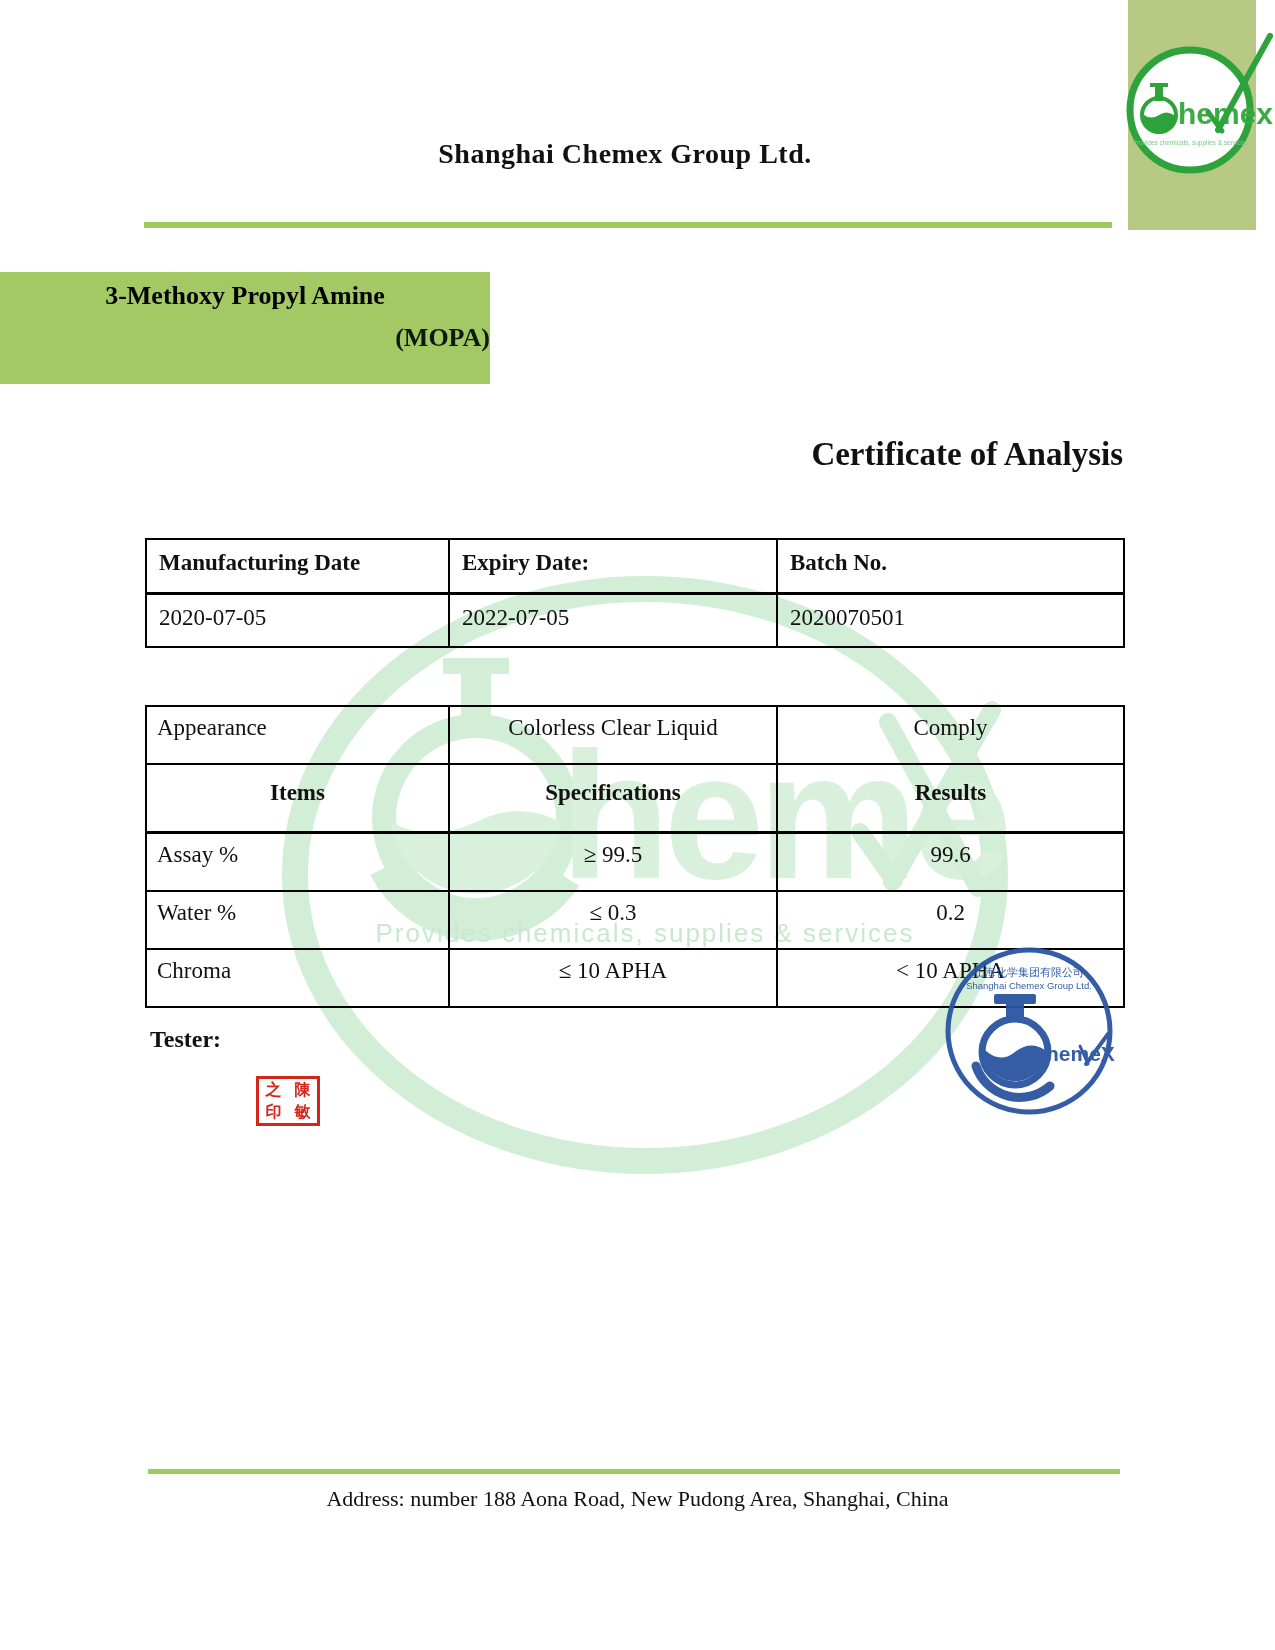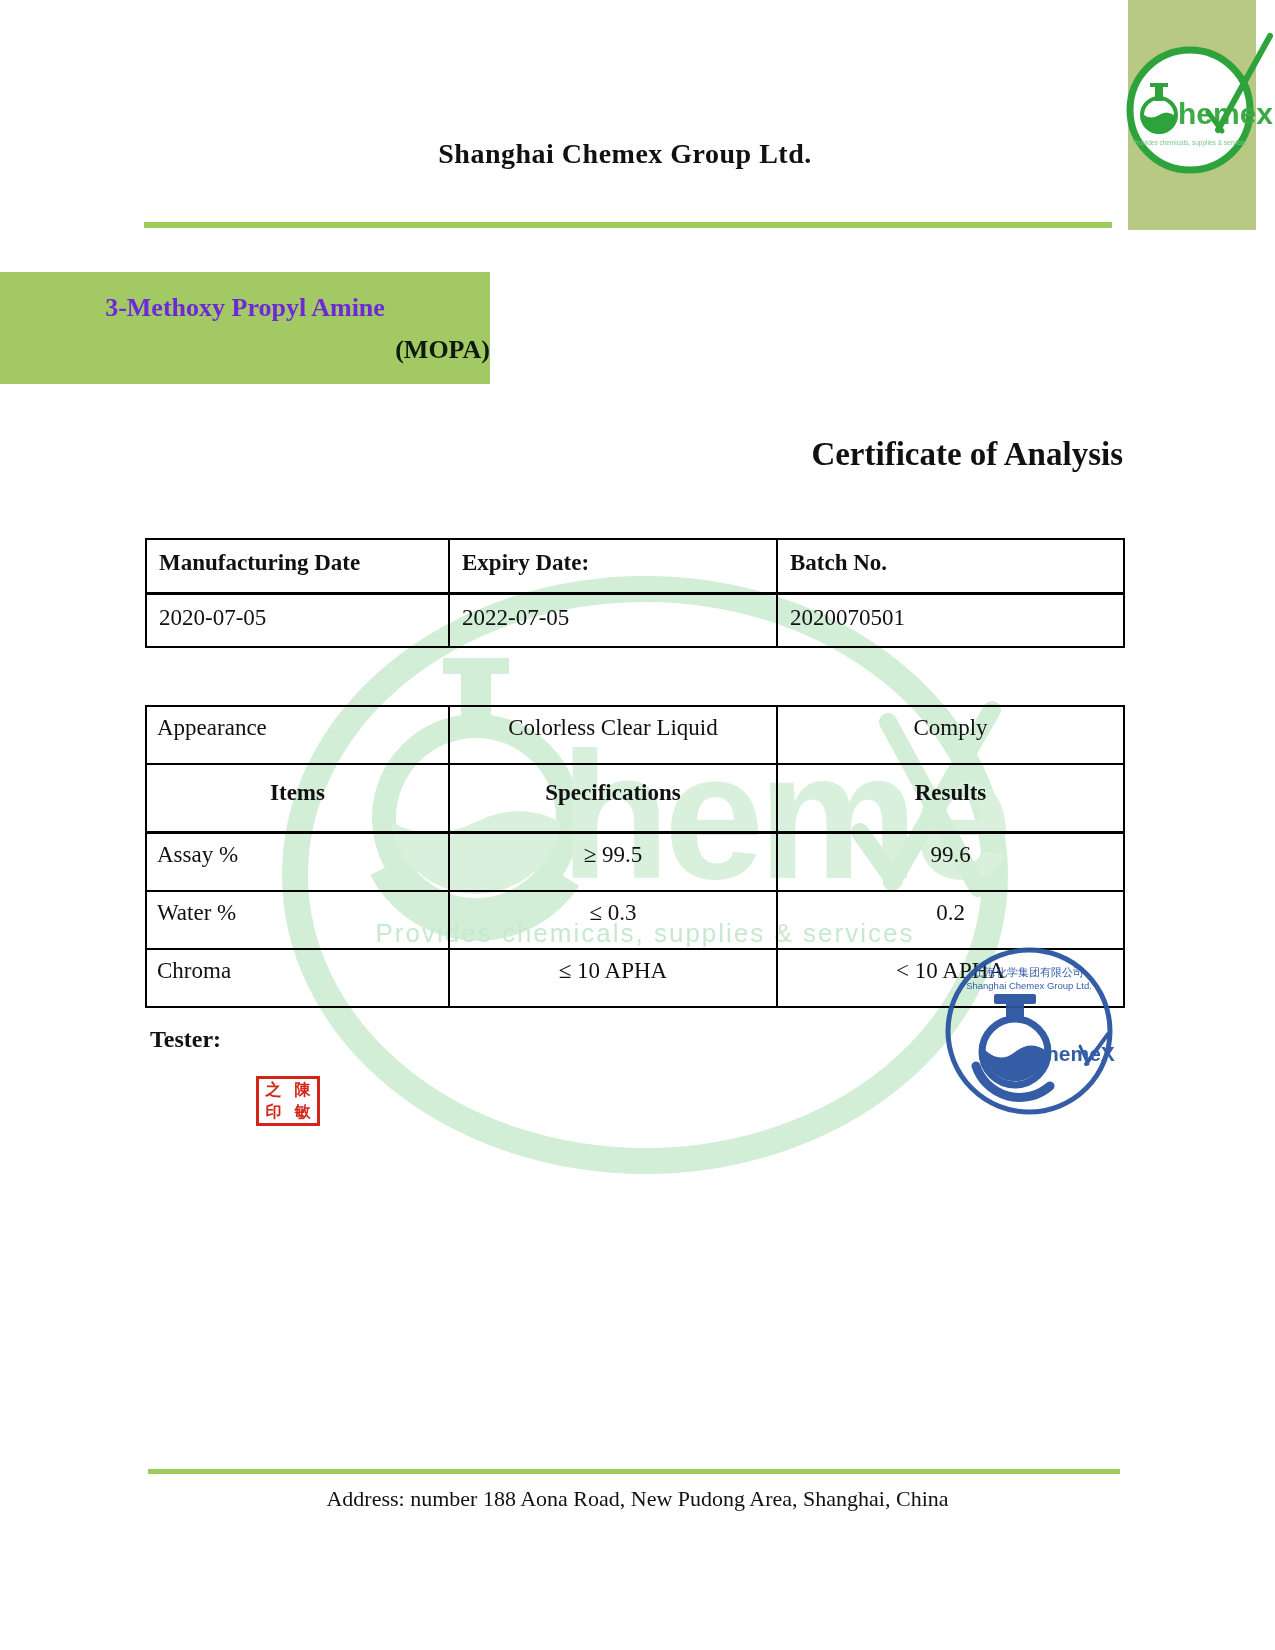--- a/index.html
+++ b/index.html
@@ -49,24 +49,24 @@
   
   .product-banner {
     position: absolute;
     left: 0; top: 272px;
     width: 490px; height: 112px;
     background: #a3c964;
     text-align: center;
     z-index: 2;
   }
   .product-banner .line1 {
-    margin-top: 21px;
+    margin-top: 9px;
     font-size: 26px;
     font-weight: bold;
-    color: #6d28d9;
+    color: #000000;
   }
   .product-banner .line2 {
     margin-top: 12px;
     font-size: 26px;
     font-weight: bold;
     color: #0d1a0d;
     text-align: right;
   }
   
   .doc-title {

